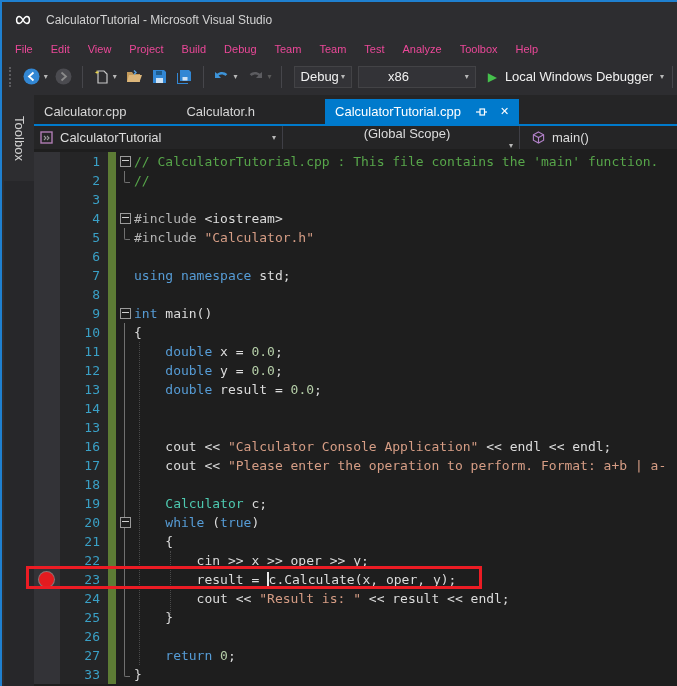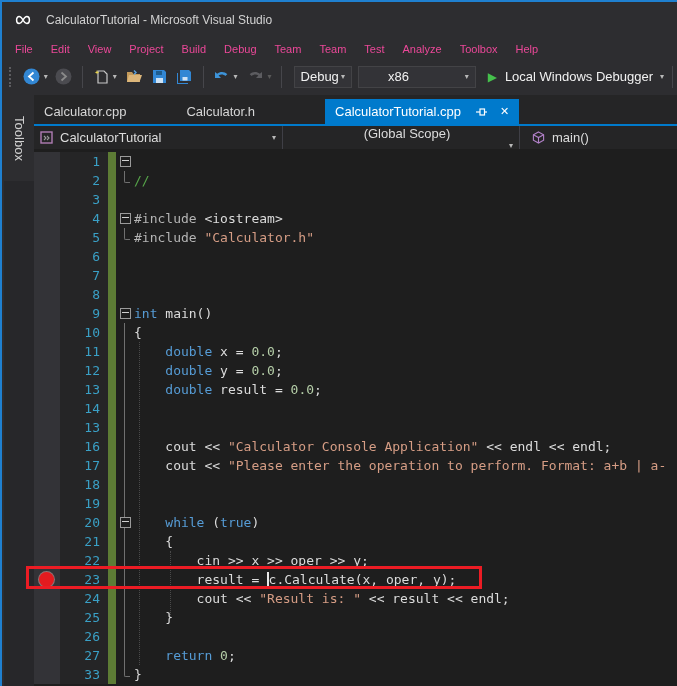--- a/index.html
+++ b/index.html
@@ -238,20 +238,21 @@
         <div class="indent-guide" id="guideA"></div>
         <div class="indent-guide" id="guideB"></div>
         <div class="annotation-box"></div>
       <div class="ln">
             <span class="cell-margin"></span>
             <span class="cell-num">1</span>
             <span class="cell-bar"></span>
             <span class="cell-fold ">
               <span class="fbox"></span>
             </span>
+            <span class="cell-code"><span class="tk-com">// CalculatorTutorial.cpp : This file contains the 'main' function.</span></span>
           </div>
           <div class="ln">
             <span class="cell-margin"></span>
             <span class="cell-num">2</span>
             <span class="cell-bar"></span>
             <span class="cell-fold fend"></span>
             <span class="cell-code"><span class="tk-com">//</span></span>
           </div>
           <div class="ln">
             <span class="cell-margin"></span>
@@ -281,20 +282,21 @@
             <span class="cell-num">6</span>
             <span class="cell-bar"></span>
             <span class="cell-fold "></span>
             <span class="cell-code"></span>
           </div>
           <div class="ln">
             <span class="cell-margin"></span>
             <span class="cell-num">7</span>
             <span class="cell-bar"></span>
             <span class="cell-fold "></span>
+            <span class="cell-code"><span class="tk-kw">using</span><span class="tk-pln"> </span><span class="tk-kw">namespace</span><span class="tk-pln"> std;</span></span>
           </div>
           <div class="ln">
             <span class="cell-margin"></span>
             <span class="cell-num">8</span>
             <span class="cell-bar"></span>
             <span class="cell-fold "></span>
             <span class="cell-code"></span>
           </div>
           <div class="ln">
             <span class="cell-margin"></span>
@@ -365,20 +367,21 @@
             <span class="cell-num">18</span>
             <span class="cell-bar"></span>
             <span class="cell-fold fline"></span>
             <span class="cell-code"></span>
           </div>
           <div class="ln">
             <span class="cell-margin"></span>
             <span class="cell-num">19</span>
             <span class="cell-bar"></span>
             <span class="cell-fold fline"></span>
+            <span class="cell-code"><span class="tk-pln">    </span><span class="tk-typ">Calculator</span><span class="tk-pln"> c;</span></span>
           </div>
           <div class="ln">
             <span class="cell-margin"></span>
             <span class="cell-num">20</span>
             <span class="cell-bar"></span>
             <span class="cell-fold fboxline">
               <span class="fbox"></span>
             </span>
             <span class="cell-code"><span class="tk-pln">    </span><span class="tk-kw">while</span><span class="tk-pln"> (</span><span class="tk-kw">true</span><span class="tk-pln">)</span></span>
           </div>

